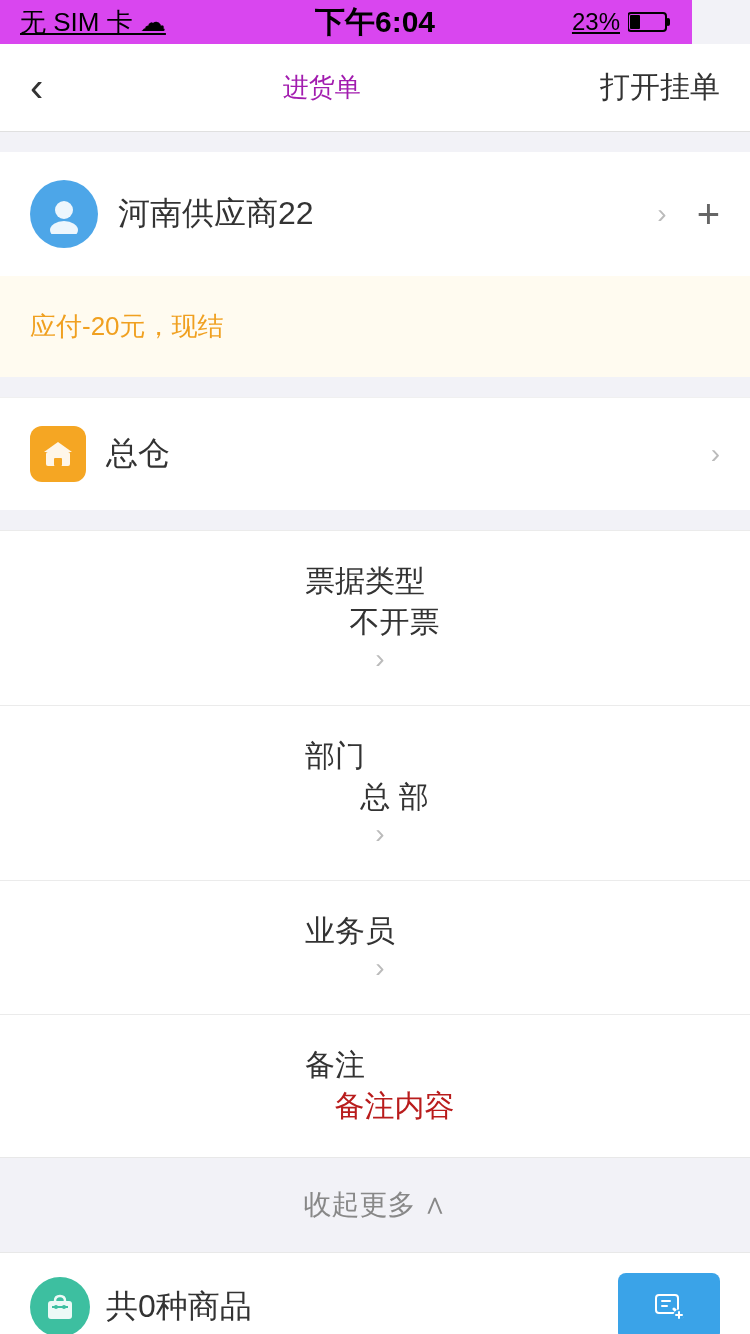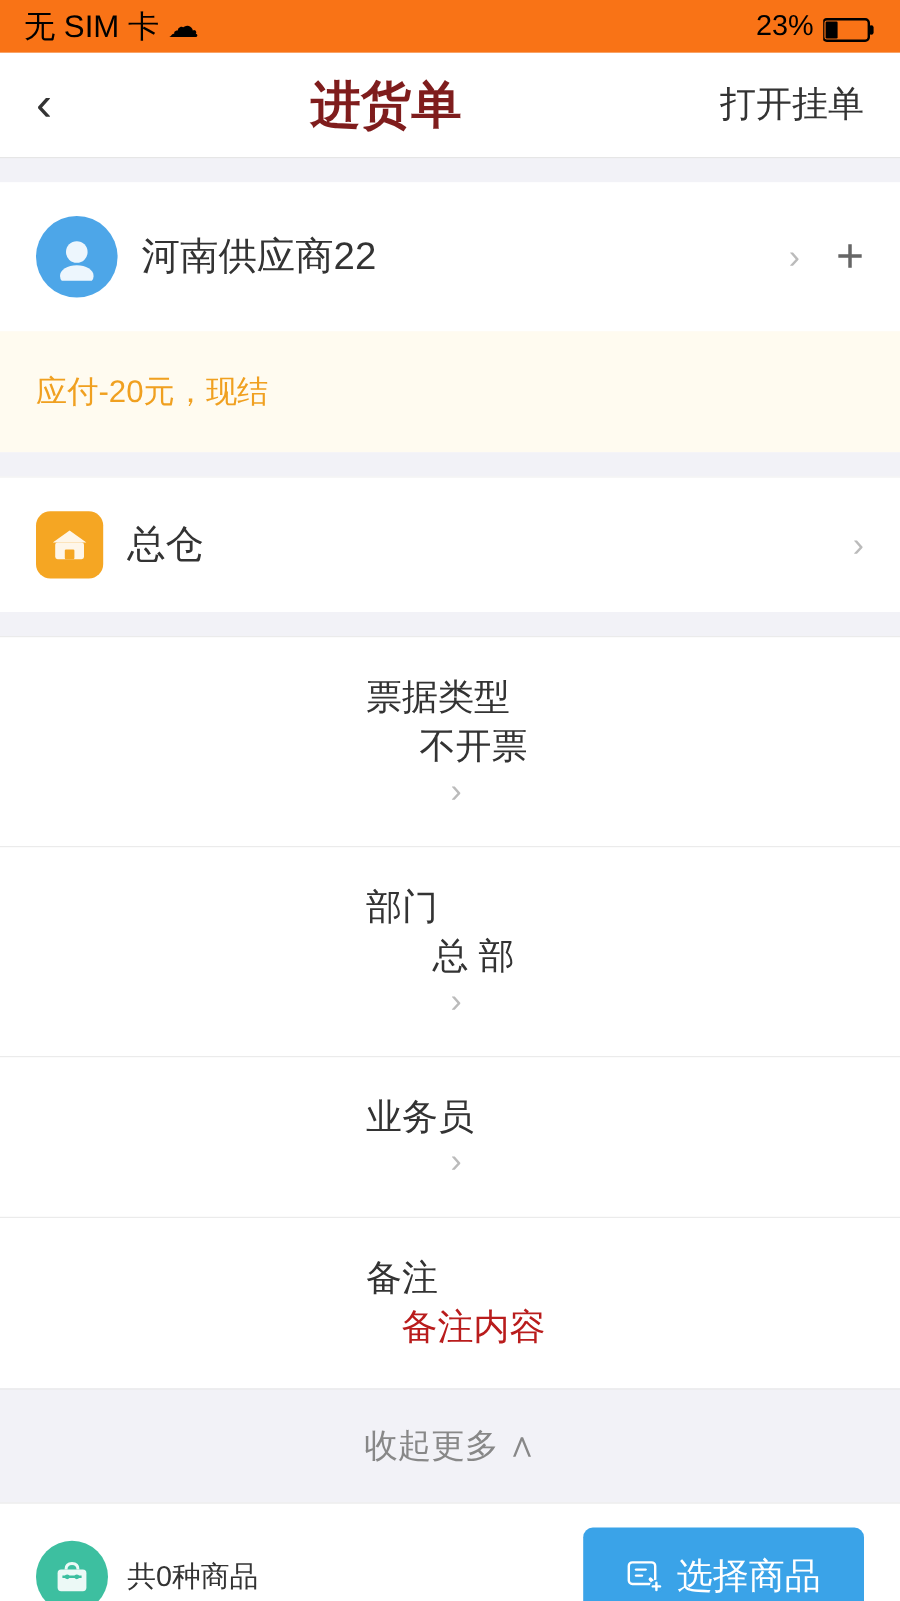--- a/index.html
+++ b/index.html
@@ -7,45 +7,46 @@
     body {
       width: 750px;
       min-height: 1334px;
       background: #f2f2f7;
       font-family: -apple-system, "PingFang SC", "Helvetica Neue", Arial, sans-serif;
       overflow-x: hidden;
     }
 
     
     .status-bar {
-      width: 750px;
+      width: 692px;
       height: 44px;
-      background: #f97316;
+      background: #d946ef;
       display: flex;
       align-items: center;
       justify-content: space-between;
       padding: 0 20px;
       font-size: 28px;
+      text-decoration: underline;
     }
     .status-left {
       font-size: 26px;
       color: #000;
       font-weight: 500;
     }
     .status-center {
       font-size: 30px;
       font-weight: 600;
       color: #000;
       position: absolute;
       left: 50%;
       transform: translateX(-50%);
     }
     .status-right {
       display: flex;
-      align-items: flex-end;
+      align-items: center;
       gap: 8px;
       font-size: 24px;
       color: #000;
     }
 
     
     .nav-bar {
       width: 750px;
       height: 88px;
       background: #fff;
@@ -55,23 +56,23 @@
       padding: 0 30px;
       border-bottom: 1px solid #e0e0e0;
     }
     .nav-back {
       font-size: 40px;
       color: #333;
       cursor: pointer;
       font-weight: 300;
     }
     .nav-title {
-      font-size: 42px;
-      font-weight: 700;
-      color: #7f1d1d;
+      font-size: 26px;
+      font-weight: 400;
+      color: #a21caf;
     }
     .nav-action {
       font-size: 30px;
       color: #333;
       cursor: pointer;
     }
 
     
     .divider-gray {
       width: 750px;
@@ -224,21 +225,21 @@
     .product-icon {
       width: 60px;
       height: 60px;
       border-radius: 50%;
       background: #3dbfa0;
       display: flex;
       align-items: center;
       justify-content: center;
     }
     .product-count-text {
-      font-size: 24px;
+      font-size: 32px;
       color: #333;
     }
     .select-btn {
       background: #3aa3e8;
       color: #fff;
       border: none;
       border-radius: 8px;
       padding: 20px 36px;
       font-size: 30px;
       display: flex;
@@ -252,20 +253,21 @@
       flex: 1;
       background: #f2f2f7;
       min-height: 300px;
     }
   </style>
 </head>
 <body>
 
 <div class="status-bar">
   <span class="status-left">无 SIM 卡 ☁</span>
+  <span class="status-center">下午6:04</span>
   <div class="status-right">
     <span>23%</span>
     <svg width="44" height="22" viewBox="0 0 44 22">
       <rect x="0" y="2" width="38" height="18" rx="3" ry="3" fill="none" stroke="#000" stroke-width="2"></rect>
       <rect x="2" y="4" width="10" height="14" rx="1" fill="#000"></rect>
       <rect x="38" y="7" width="4" height="8" rx="2" fill="#000"></rect>
     </svg>
   </div>
 </div>
 
@@ -354,17 +356,16 @@
   <button class="select-btn">
     <svg width="30" height="28" viewBox="0 0 30 28" fill="none">
       <rect x="2" y="2" width="22" height="18" rx="3" stroke="#fff" stroke-width="2" fill="none"></rect>
       <line x1="20" y1="16" x2="28" y2="24" stroke="#fff" stroke-width="3" stroke-linecap="round"></line>
       <line x1="8" y1="8" x2="16" y2="8" stroke="#fff" stroke-width="2" stroke-linecap="round"></line>
       <line x1="8" y1="13" x2="13" y2="13" stroke="#fff" stroke-width="2" stroke-linecap="round"></line>
       <circle cx="25" cy="22" r="5" fill="#3aa3e8" stroke="#3aa3e8"></circle>
       <line x1="25" y1="19" x2="25" y2="25" stroke="#fff" stroke-width="2" stroke-linecap="round"></line>
       <line x1="22" y1="22" x2="28" y2="22" stroke="#fff" stroke-width="2" stroke-linecap="round"></line>
     </svg>
-    <span>选择商品</span>
   </button>
 </div>
 
 <div class="bg-fill"></div>
 
 </body></html>

